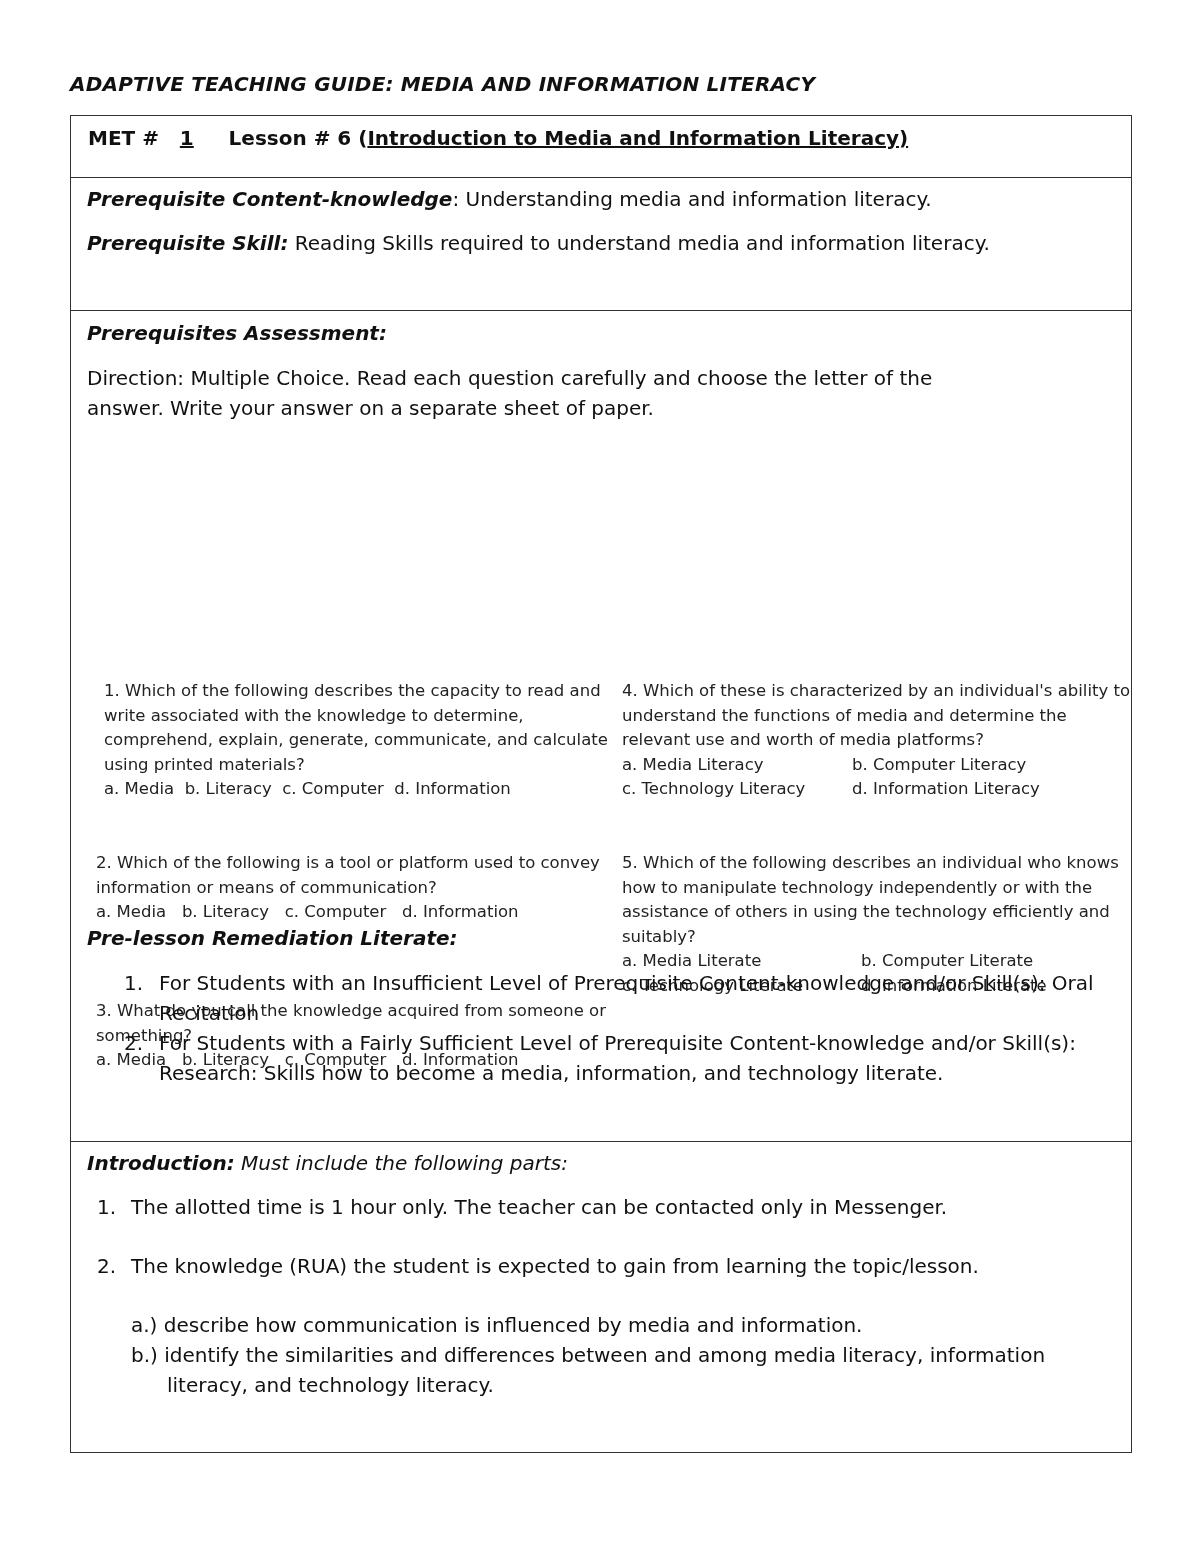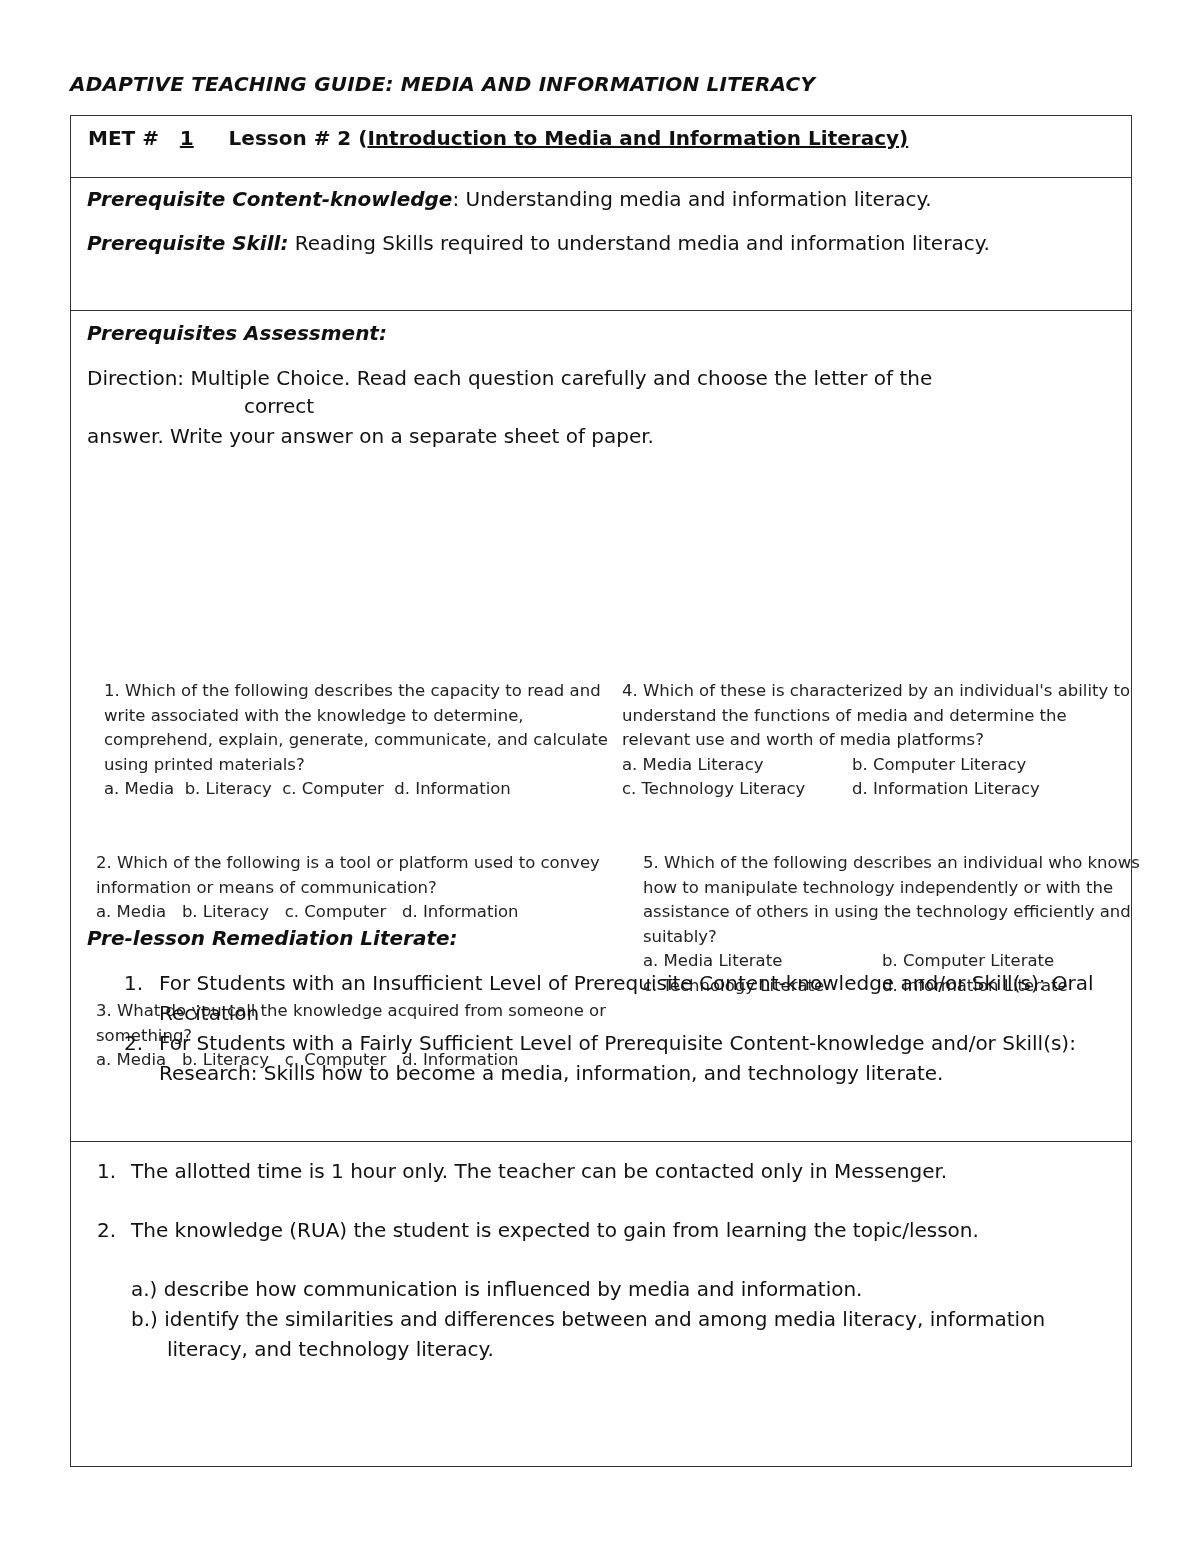--- a/index.html
+++ b/index.html
@@ -26,37 +26,36 @@
 </head>
 <body>
 
 <div class="title">ADAPTIVE TEACHING GUIDE: MEDIA AND INFORMATION LITERACY</div>
 
 <div class="tbl">
   <div class="row r1">
     <div class="met">
       <span>MET #</span>&nbsp;&nbsp;
       <span class="u">1</span>&nbsp;&nbsp;&nbsp;&nbsp;
-      <span>Lesson #  2 (</span><span class="u">Introduction to Media and Information Literacy)</span>
+      <span>Lesson #  6 (</span><span class="u">Introduction to Media and Information Literacy)</span>
     </div>
   </div>
 
   <div class="row r2">
     <p class="p" style="padding-top:6px;">
       <span class="bi">Prerequisite Content-knowledge</span><span>: Understanding media and information literacy.</span>
     </p>
     <p class="p" style="margin-top:14px;">
       <span class="bi">Prerequisite Skill:</span><span>  Reading Skills required to understand media and information literacy.</span>
     </p>
   </div>
 
   <div class="row r3">
     <p class="p bi" style="padding-top:7px;">Prerequisites Assessment:</p>
     <p class="p" style="margin-top:15px;">Direction: Multiple Choice. Read each question carefully and choose the letter of the</p>
-    <p class="p" style="padding-left:157px;margin-top:-2px;">correct</p>
     <p class="p">answer. Write your answer on a separate sheet of paper.</p>
 
     <div class="qgrid" style="left:33px;top:368px;width:505px;">
       <div>1. Which of the following describes the capacity to read and write associated with the knowledge to determine, comprehend, explain, generate, communicate, and calculate using printed materials?</div>
       <div style="white-space:pre;">a. Media  b. Literacy  c. Computer  d. Information</div>
     </div>
     <div class="qgrid" style="left:25px;top:540px;width:510px;">
       <div>2. Which of the following is a tool or platform used to convey information or means of communication?</div>
       <div style="white-space:pre;">a. Media   b. Literacy   c. Computer   d. Information</div>
     </div>
@@ -64,38 +63,41 @@
       <div>3. What do you call the knowledge acquired from someone or something?</div>
       <div style="white-space:pre;">a. Media   b. Literacy   c. Computer   d. Information</div>
     </div>
     <div class="qgrid" style="left:551px;top:368px;width:510px;">
       <div>4. Which of these is characterized by an individual's ability to understand the functions of media and determine the relevant use and worth of media platforms?</div>
       <div>
         <span style="display:inline-block;width:230px;">a. Media Literacy</span><span>b. Computer Literacy</span><br>
         <span style="display:inline-block;width:230px;">c. Technology Literacy</span><span>d. Information Literacy</span>
       </div>
     </div>
-    <div class="qgrid" style="left:572px;top:540px;width:500px;">
+    <div class="qgrid" style="left:551px;top:540px;width:500px;">
       <div>5. Which of the following describes an individual who knows how to manipulate technology independently or with the assistance of others in using the technology efficiently and suitably?</div>
       <div>
         <span style="display:inline-block;width:239px;">a. Media Literate</span><span>b. Computer Literate</span><br>
         <span style="display:inline-block;width:239px;">c. Technology Literate</span><span>d. Information Literate</span>
       </div>
     </div>
 
     <div style="position:absolute;left:16px;top:612px;right:16px;">
       <p class="p bi">Pre-lesson Remediation Literate:</p>
       <ol class="ol" style="margin-top:15px;">
         <li><span class="n">1.</span><span>For Students with an Insufficient Level of Prerequisite Content-knowledge and/or Skill(s): Oral Recitation</span></li>
         <li><span class="n">2.</span><span> For Students with a Fairly Sufficient Level of Prerequisite Content-knowledge and/or Skill(s): Research: Skills how to become a media, information, and technology literate.</span></li>
       </ol>
     </div>
   </div>
 
   <div class="row r4">
+    <p class="p" style="padding-top:6px;">
+      <span class="bi">Introduction:</span><span style="font-style:italic;"> Must include the following parts:</span>
+    </p>
     <ol class="ol intro" style="margin-top:14px;">
       <li><span class="n">1.</span><span>The allotted time is 1 hour only. The teacher can be contacted only in Messenger.</span></li>
       <li style="margin-top:29px;"><span class="n">2.</span><span>The knowledge (RUA) the student is expected to gain from learning the topic/lesson.</span></li>
     </ol>
     <div style="margin-top:29px;">
       <div class="sub"><span>a.)</span> <span>describe how communication is influenced by media and information.</span></div>
       <div class="sub" style="padding-left:80px;text-indent:-36px;"><span>b.)</span> <span>identify the similarities and differences between and among media literacy, information literacy, and technology literacy.</span></div>
     </div>
   </div>
 </div>

